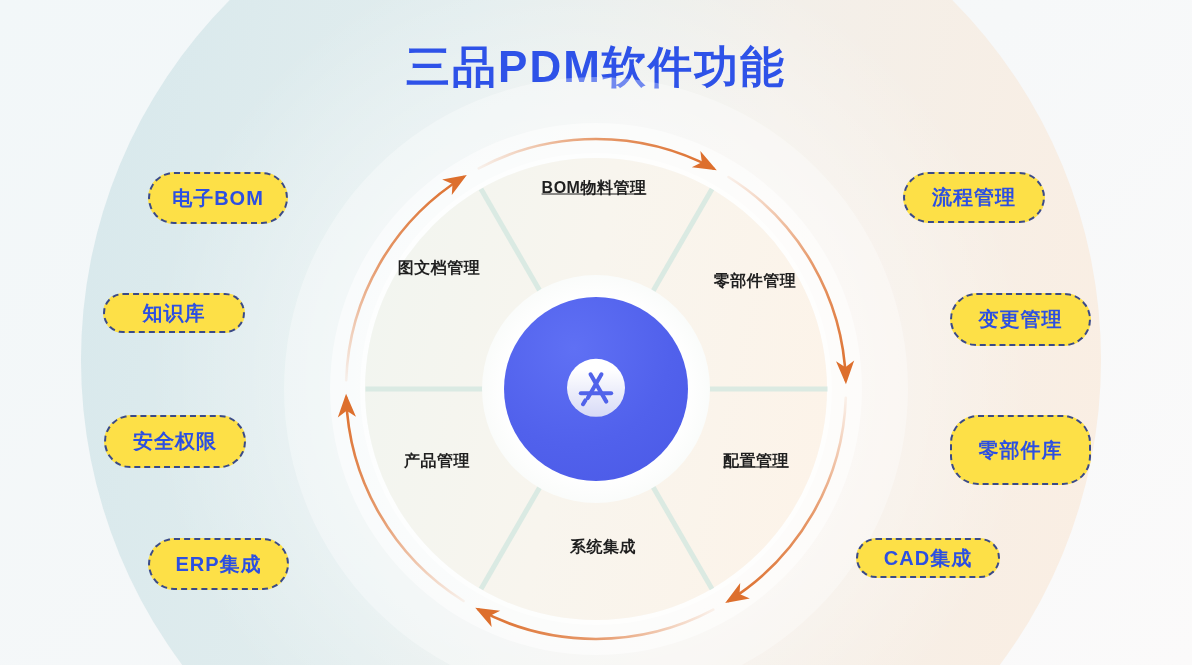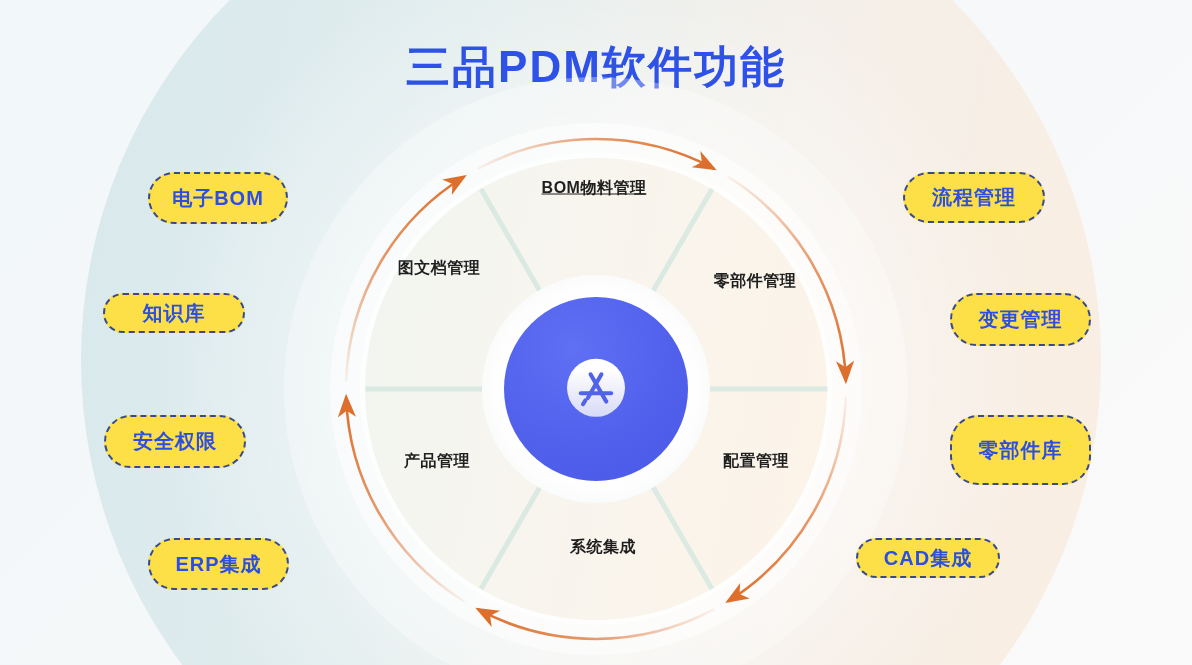--- a/index.html
+++ b/index.html
@@ -60,21 +60,21 @@
     background:linear-gradient(180deg,#ffffff 18%,#d7daf6 100%);
     display:flex;align-items:center;justify-content:center;
   }
   .seg{
     position:absolute;transform:translate(-50%,-50%);
     font-size:16px;font-weight:600;letter-spacing:0.5px;
     color:var(--segment-label);white-space:nowrap;
   }
   .seg0{left:594px;top:188px;text-decoration:underline;}
   .seg1{left:755px;top:281px;}
-  .seg2{left:756px;top:461px;}
+  .seg2{left:756px;top:461px;text-decoration:underline;}
   .seg3{left:603px;top:547px;}
   .seg4{left:437px;top:461px;}
   .seg5{left:439px;top:268px;}
   .pill{
     position:absolute;
     background:#fde047;
     border:2px dashed var(--pill-border-navy);
     border-radius:28px;
     display:flex;align-items:center;justify-content:center;
     font-weight:bold;font-size:20px;letter-spacing:1px;

